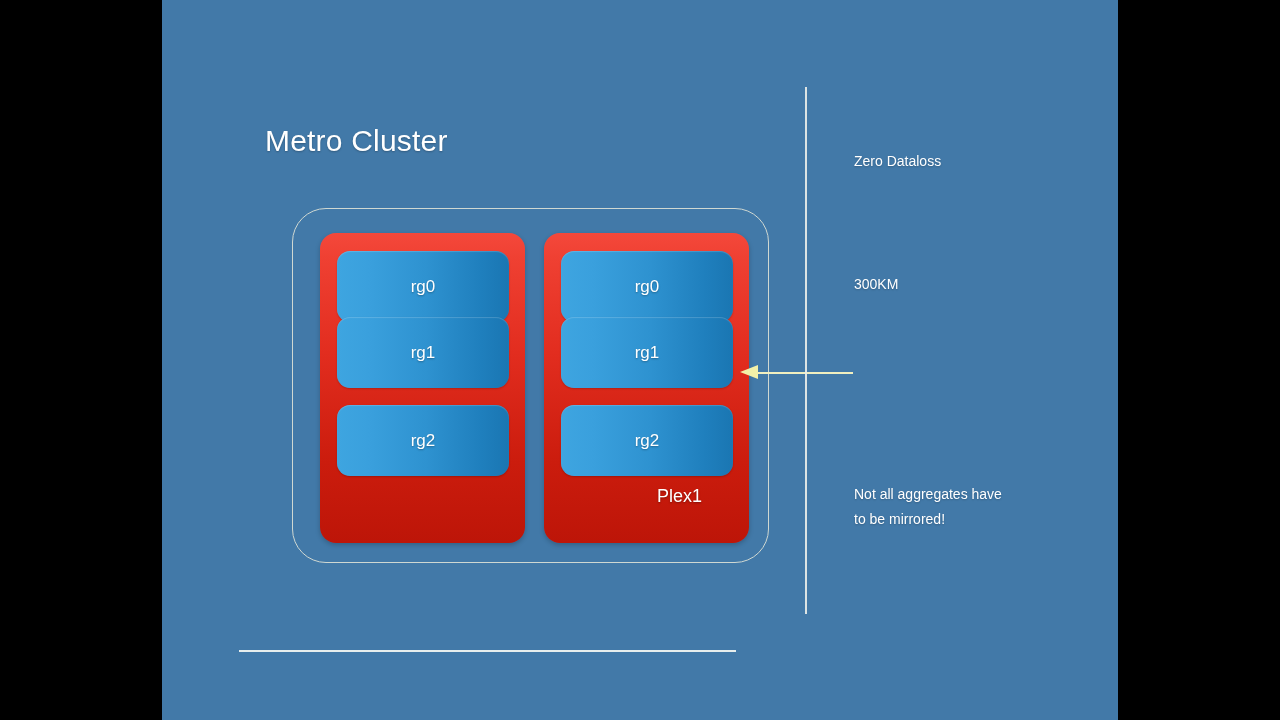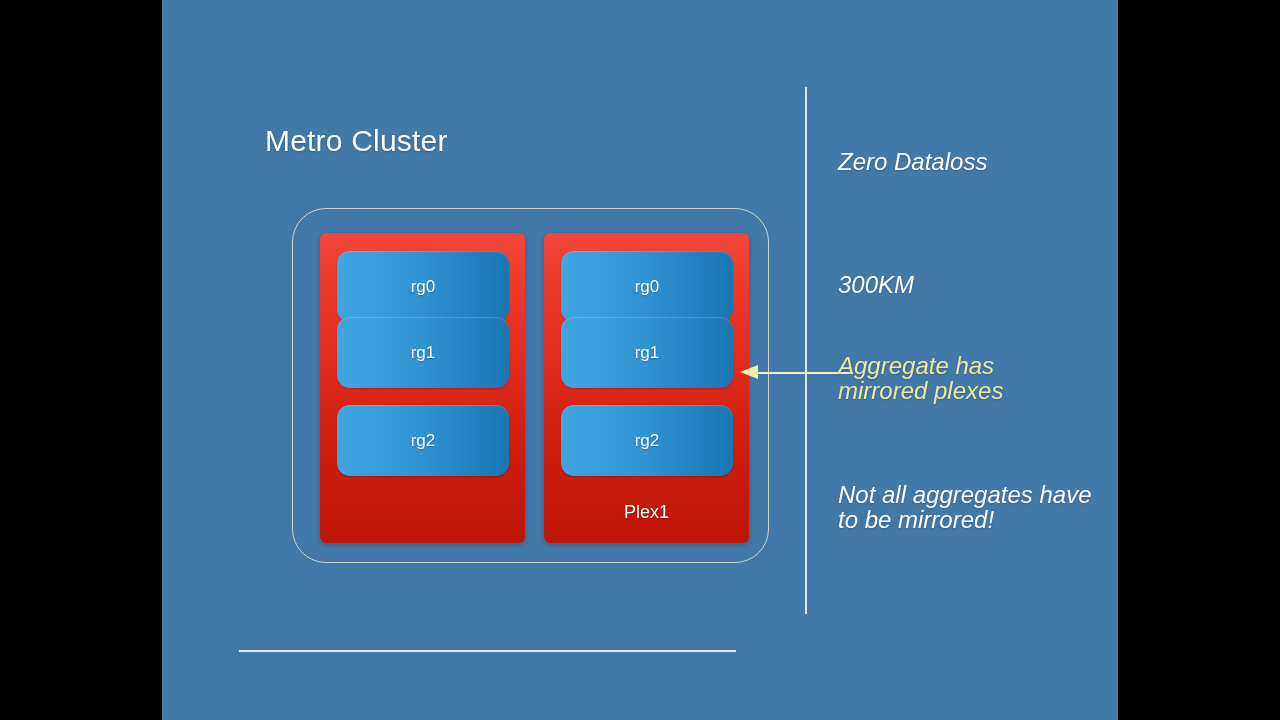--- a/index.html
+++ b/index.html
@@ -57,21 +57,21 @@
     box-sizing: border-box;
     background: transparent;
   }
 
   
   .plex {
     position: absolute;
     top: 233px;
     width: 205px;
     height: 310px;
-    border-radius: 6px;
+    border-radius: 16px;
     background: linear-gradient(to bottom,
                 #f4483b 0px,
                 #ef4032 26px,
                 #e22d1f 120px,
                 #cb1c0d 230px,
                 #bd1508 310px);
     box-shadow: 0 2px 5px rgba(0,0,0,0.22);
   }
   #plex-0 { left: 158px; }   
   #plex-1 { left: 382px; }   
@@ -79,21 +79,21 @@
   .plex-label {
     position: absolute;
     left: 0;
     width: 100%;
     text-align: center;
     color: #ffffff;
     font-size: 18px;
     text-shadow: 0 1px 2px rgba(0,0,0,0.35);
   }
   #plex-0 .plex-label { top: 277px; }
-  #plex-1 .plex-label { top: 269px; }
+  #plex-1 .plex-label { top: 253px; padding-left: 33px; }
 
   
   .rg {
     position: absolute;
     left: 17px;
     width: 172px;
     height: 71px;
     border-radius: 13px;
     background: linear-gradient(to right,
                 #3ea5e0 0%,
@@ -160,27 +160,26 @@
     top: 650px;
     width: 497px;
     height: 2px;
     background: #f0f4f0;
     opacity: 0.95;
   }
 
   
   .note {
     position: absolute;
-    left: 676px;   
-    font-size: 24px;
+    left: 692px;   
+    font-size: 14px;
     line-height: 25px;
     color: #ffffff;
     text-shadow: 0 1px 2px rgba(0,0,0,0.22);
     white-space: pre-line;
-    font-style: italic;
   }
   #note-zero-dataloss   { top: 149px; }
   #note-mirrored-agg    { top: 198px; }
   #note-distance        { top: 272px; }
   #note-mirrored-plexes { top: 353px; color: #edeaa2; }
   #note-not-all         { top: 466px; margin-top: 16px; }
 </style>
 </head>
 <body>
 
@@ -222,20 +221,18 @@
 
     <div id="vertical-divider"></div>
 
     <div id="bottom-rule"></div>
 
     <div id="note-zero-dataloss" class="note">Zero Dataloss</div>
 
 
     <div id="note-distance" class="note">300KM</div>
 
-    <div id="note-mirrored-plexes" class="note">Aggregate has
-mirrored plexes</div>
 
     <div id="note-not-all" class="note">Not all aggregates have
 to be mirrored!</div>
 
   </div>
 </div>
 
 </body></html>

